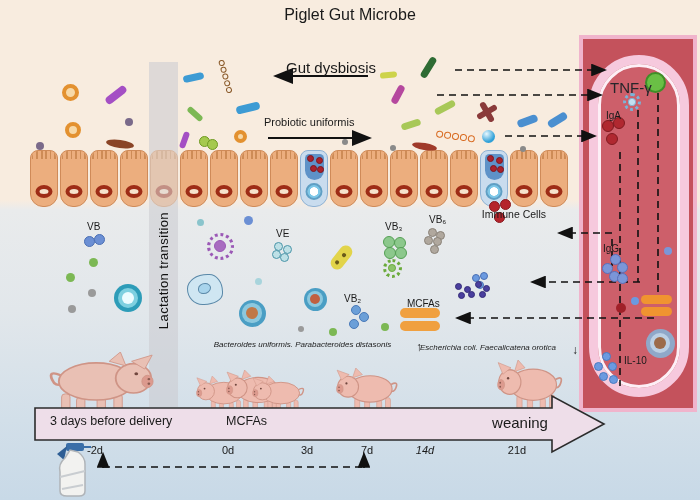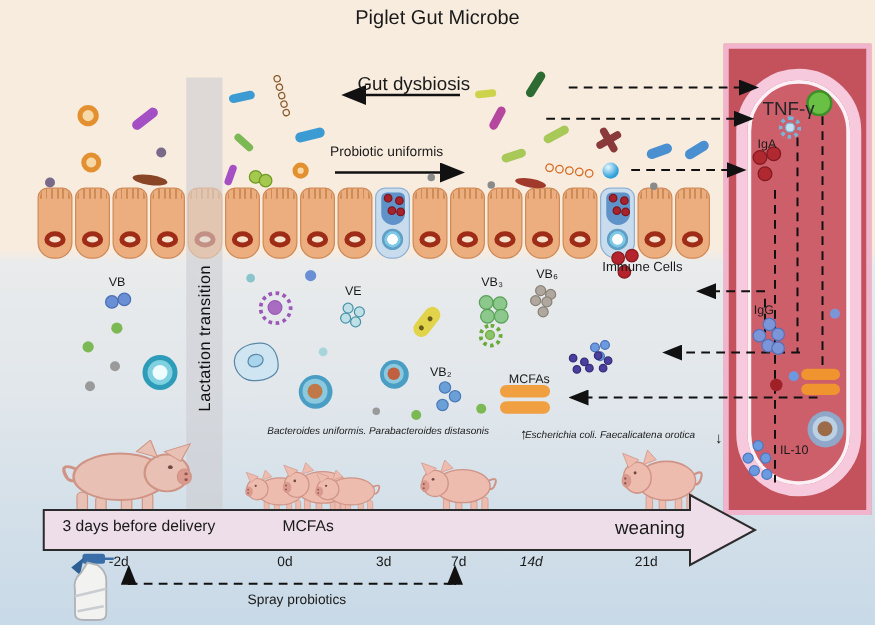--- a/index.html
+++ b/index.html
@@ -464,21 +464,20 @@
   <div class="lbl" style="left:226px;top:414px;font-size:12.5px">MCFAs</div>
   <div class="lbl ctr" style="left:470px;top:414px;width:100px;font-size:15px">weaning</div>
   <div id="ticks">
       <div class="tick" style="left: 80px; top: 444px;">-2d</div>
       <div class="tick" style="left: 213px; top: 444px;">0d</div>
       <div class="tick" style="left: 292px; top: 444px;">3d</div>
       <div class="tick" style="left: 352px; top: 444px;">7d</div>
       <div class="tick" style="left: 410px; top: 444px; font-style: italic;">14d</div>
       <div class="tick" style="left: 502px; top: 444px;">21d</div>
     </div>
-  <div class="lbl ctr" style="left:180px;top:474px;width:115px;font-size:11px">Spray probiotics</div>
 
   <div id="spraybottle">
     <svg viewBox="0 0 42 56" width="42" height="56">
       <rect x="16" y="2" width="18" height="8" rx="2" fill="#3a6ea8"></rect>
       <path d="M17,5 L7,13 L14,19 Z" fill="#2f5e94"></path>
       <line x1="34" y1="6" x2="41" y2="6" stroke="#3a6ea8" stroke-width="2"></line>
       <path d="M15,17 Q8,23 10,31 L10,50 Q10,55 17,55 L29,55 Q35,55 35,50 L35,23 Q35,16 28,11 L20,9 Z" fill="#f2f2f0" stroke="#b0b4b8" stroke-width="1.5"></path>
       <path d="M10,36 L35,30" stroke="#c9cdd1" stroke-width="2"></path>
       <path d="M12,48 L33,44" stroke="#c9cdd1" stroke-width="2"></path>
     </svg>

